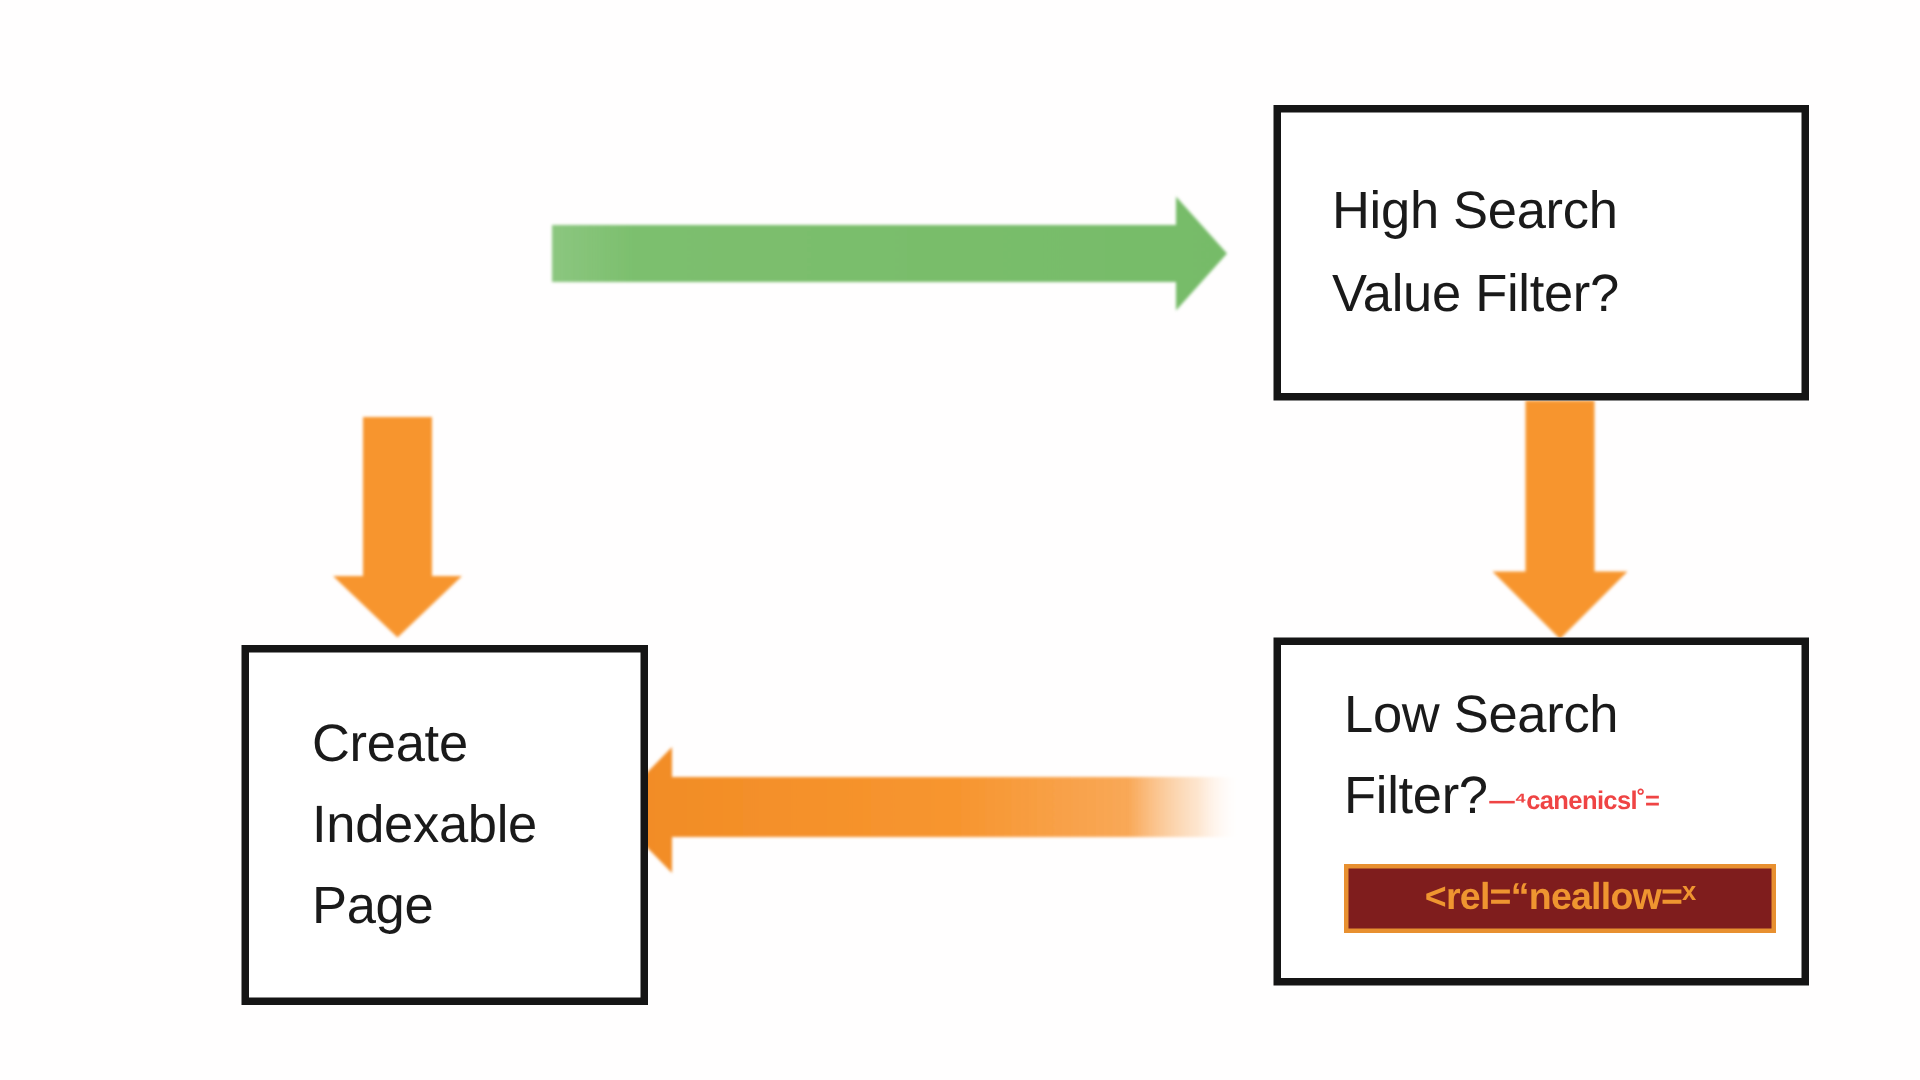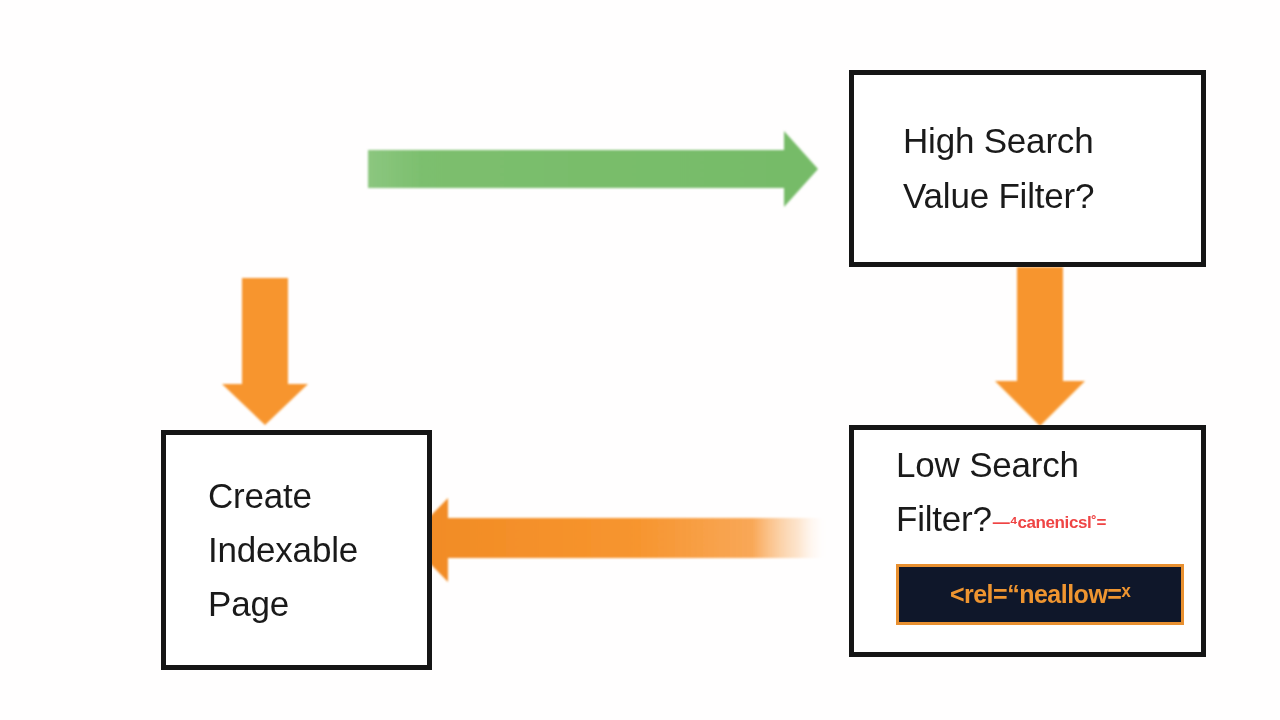--- a/index.html
+++ b/index.html
@@ -39,34 +39,34 @@
   }
 
   #node-user-clicks-filter {
     left: 155px; top: 52px; width: 216px; height: 232px;
     align-items: center;
   }
   #node-user-clicks-filter .node-text { text-align: center; }
 
   #node-high-search-value {
     left: 849px; top: 70px; width: 357px; height: 197px;
-    padding-left: 49px;
+    padding-left: 34px;
   }
 
   #node-create-indexable-page {
     left: 131px; top: 430px; width: 271px; height: 240px;
     padding-left: 42px;
     margin-left: 30px;
   }
 
   #node-low-search-value {
     left: 849px; top: 425px; width: 357px; height: 232px;
     padding-left: 42px;
     justify-content: flex-start;
-    padding-top: 8px;
+    padding-top: 20px;
   }
 
   
   .lowval-line {
     display: flex;
     align-items: baseline;
     white-space: nowrap;
   }
   .annotation-canonical {
     font-family: "Liberation Sans", sans-serif;
@@ -77,24 +77,24 @@
     margin-left: 1px;
     position: relative;
     top: -3px;
     filter: blur(0.35px);
   }
 
   
   .code-chip {
     margin-top: 17px;
     width: 288px;
-    height: 61px;
+    height: 46px;
     box-sizing: border-box;
     border: 3px solid #e89030;
-    background: #0f172a;
+    background: #7f1d1d;
     display: flex;
     align-items: center;
     justify-content: center;
   }
   .code-chip-text {
     font-family: "Liberation Sans", sans-serif;
     font-size: 25px;
     font-weight: 700;
     color: #ef9530;
     letter-spacing: -0.5px;

